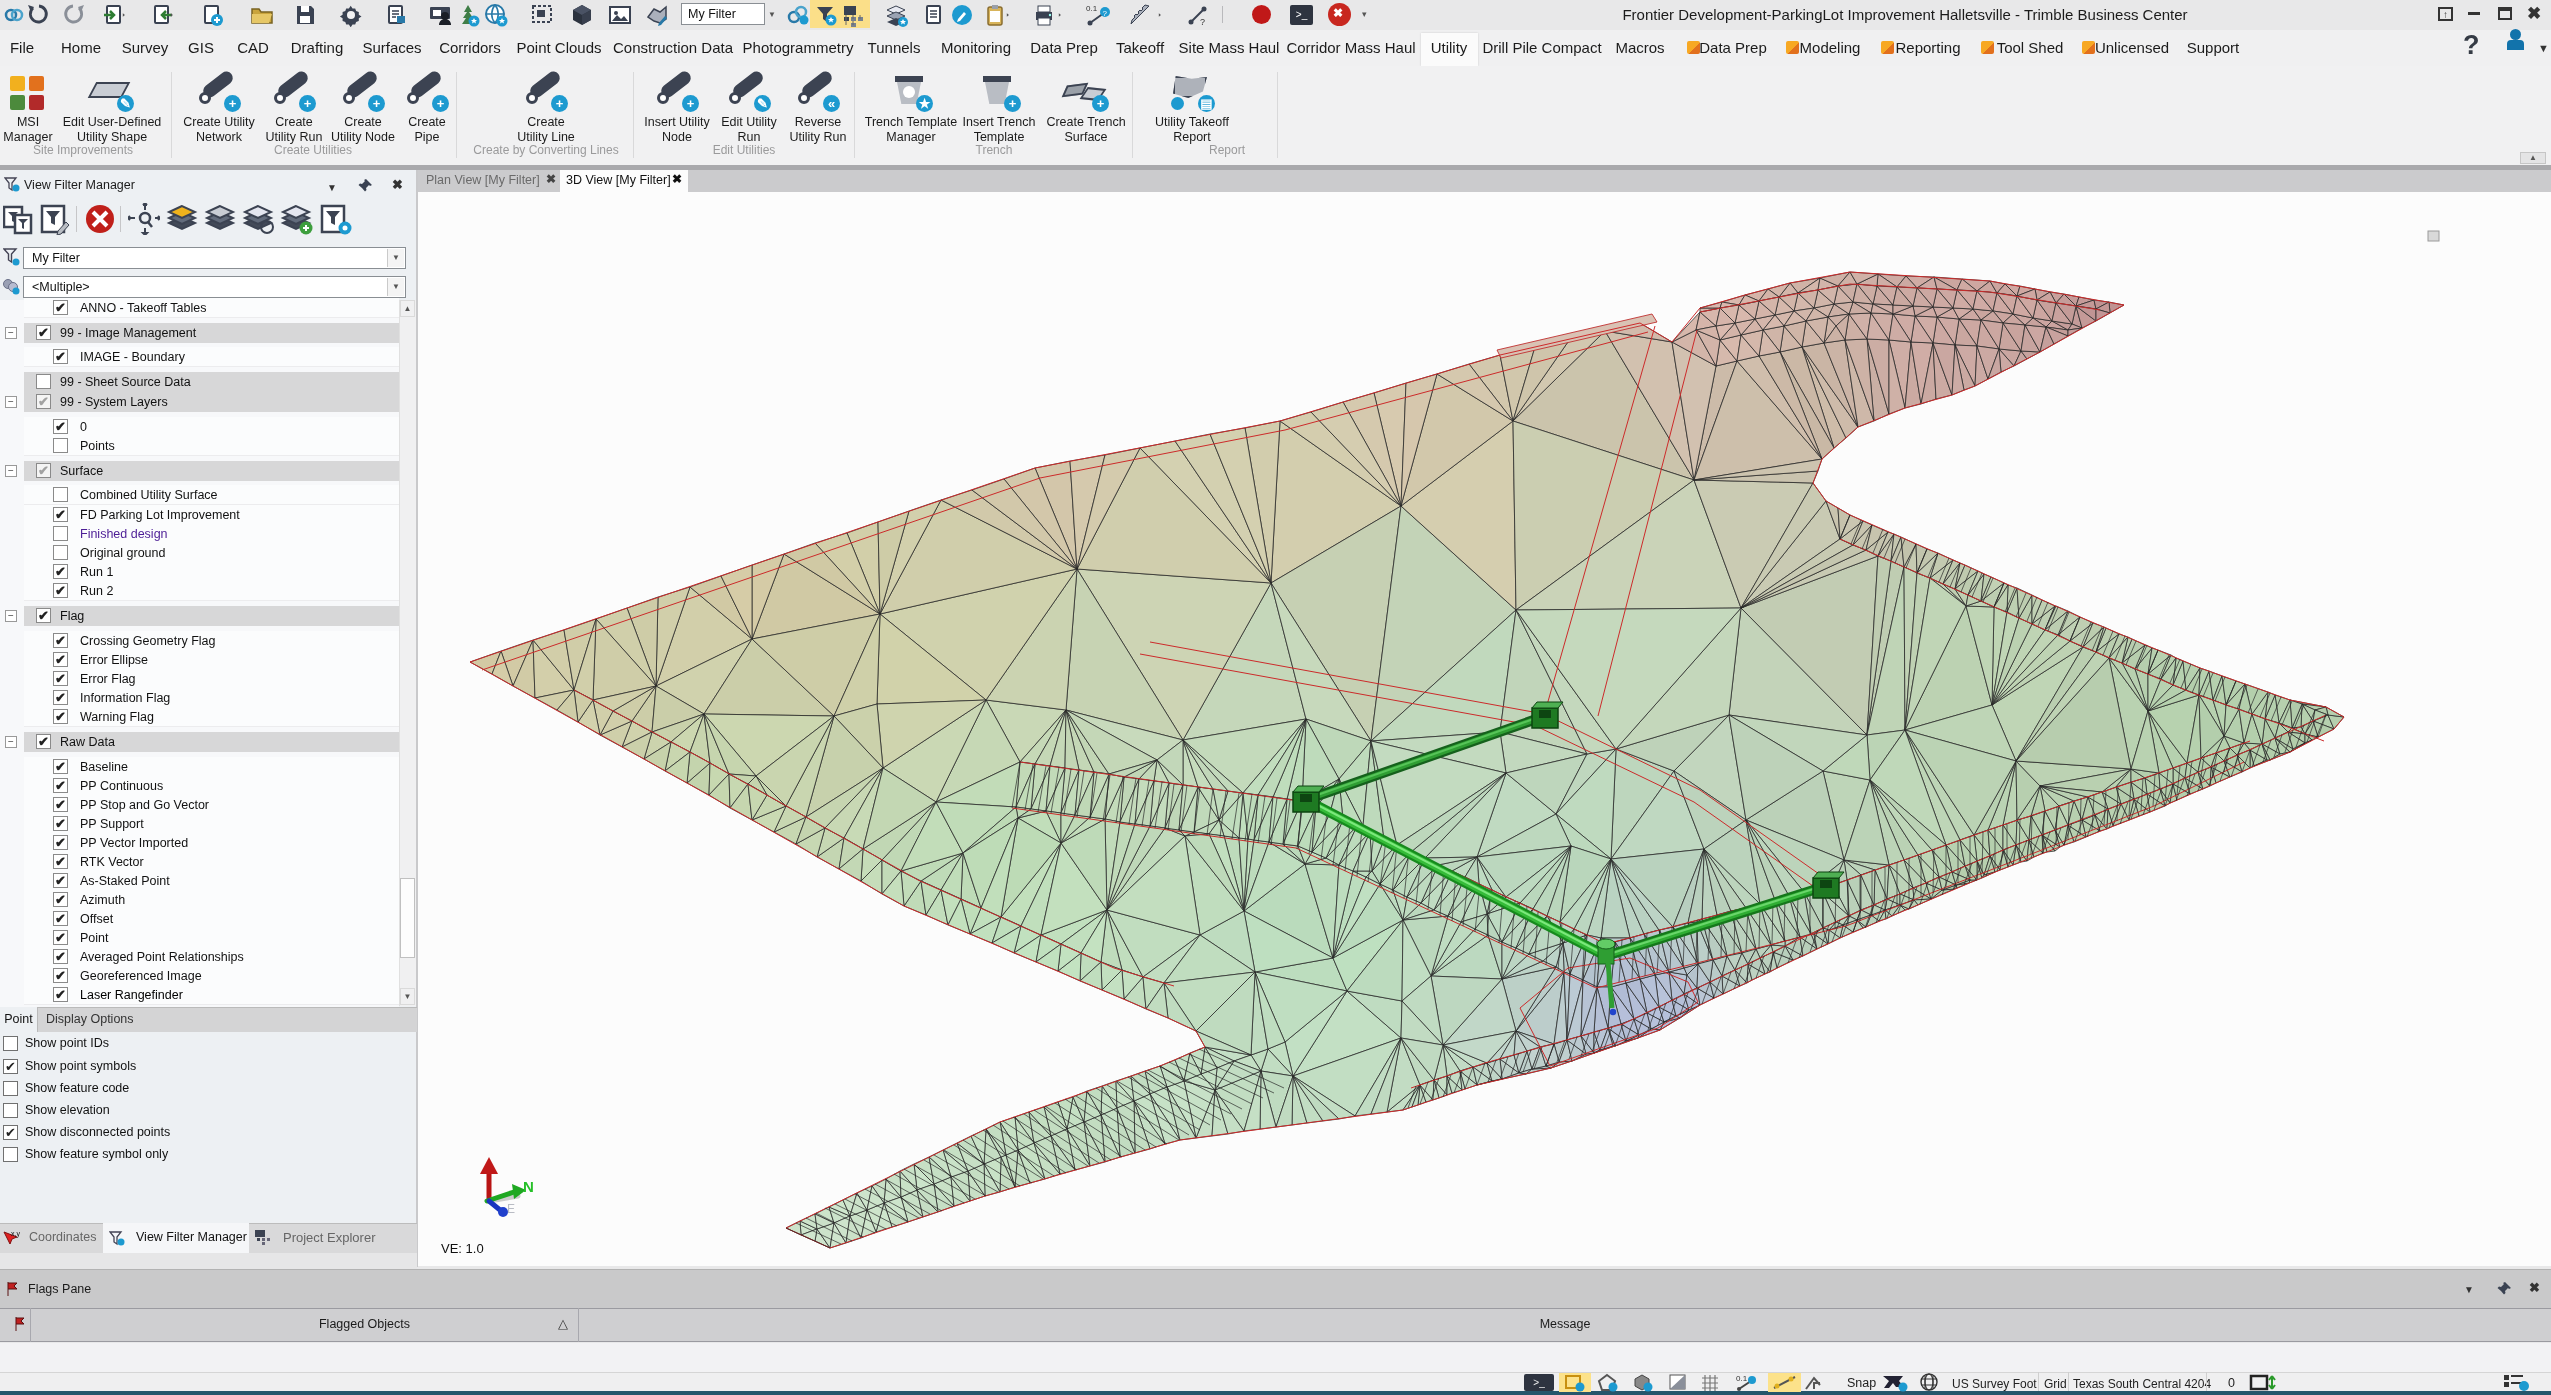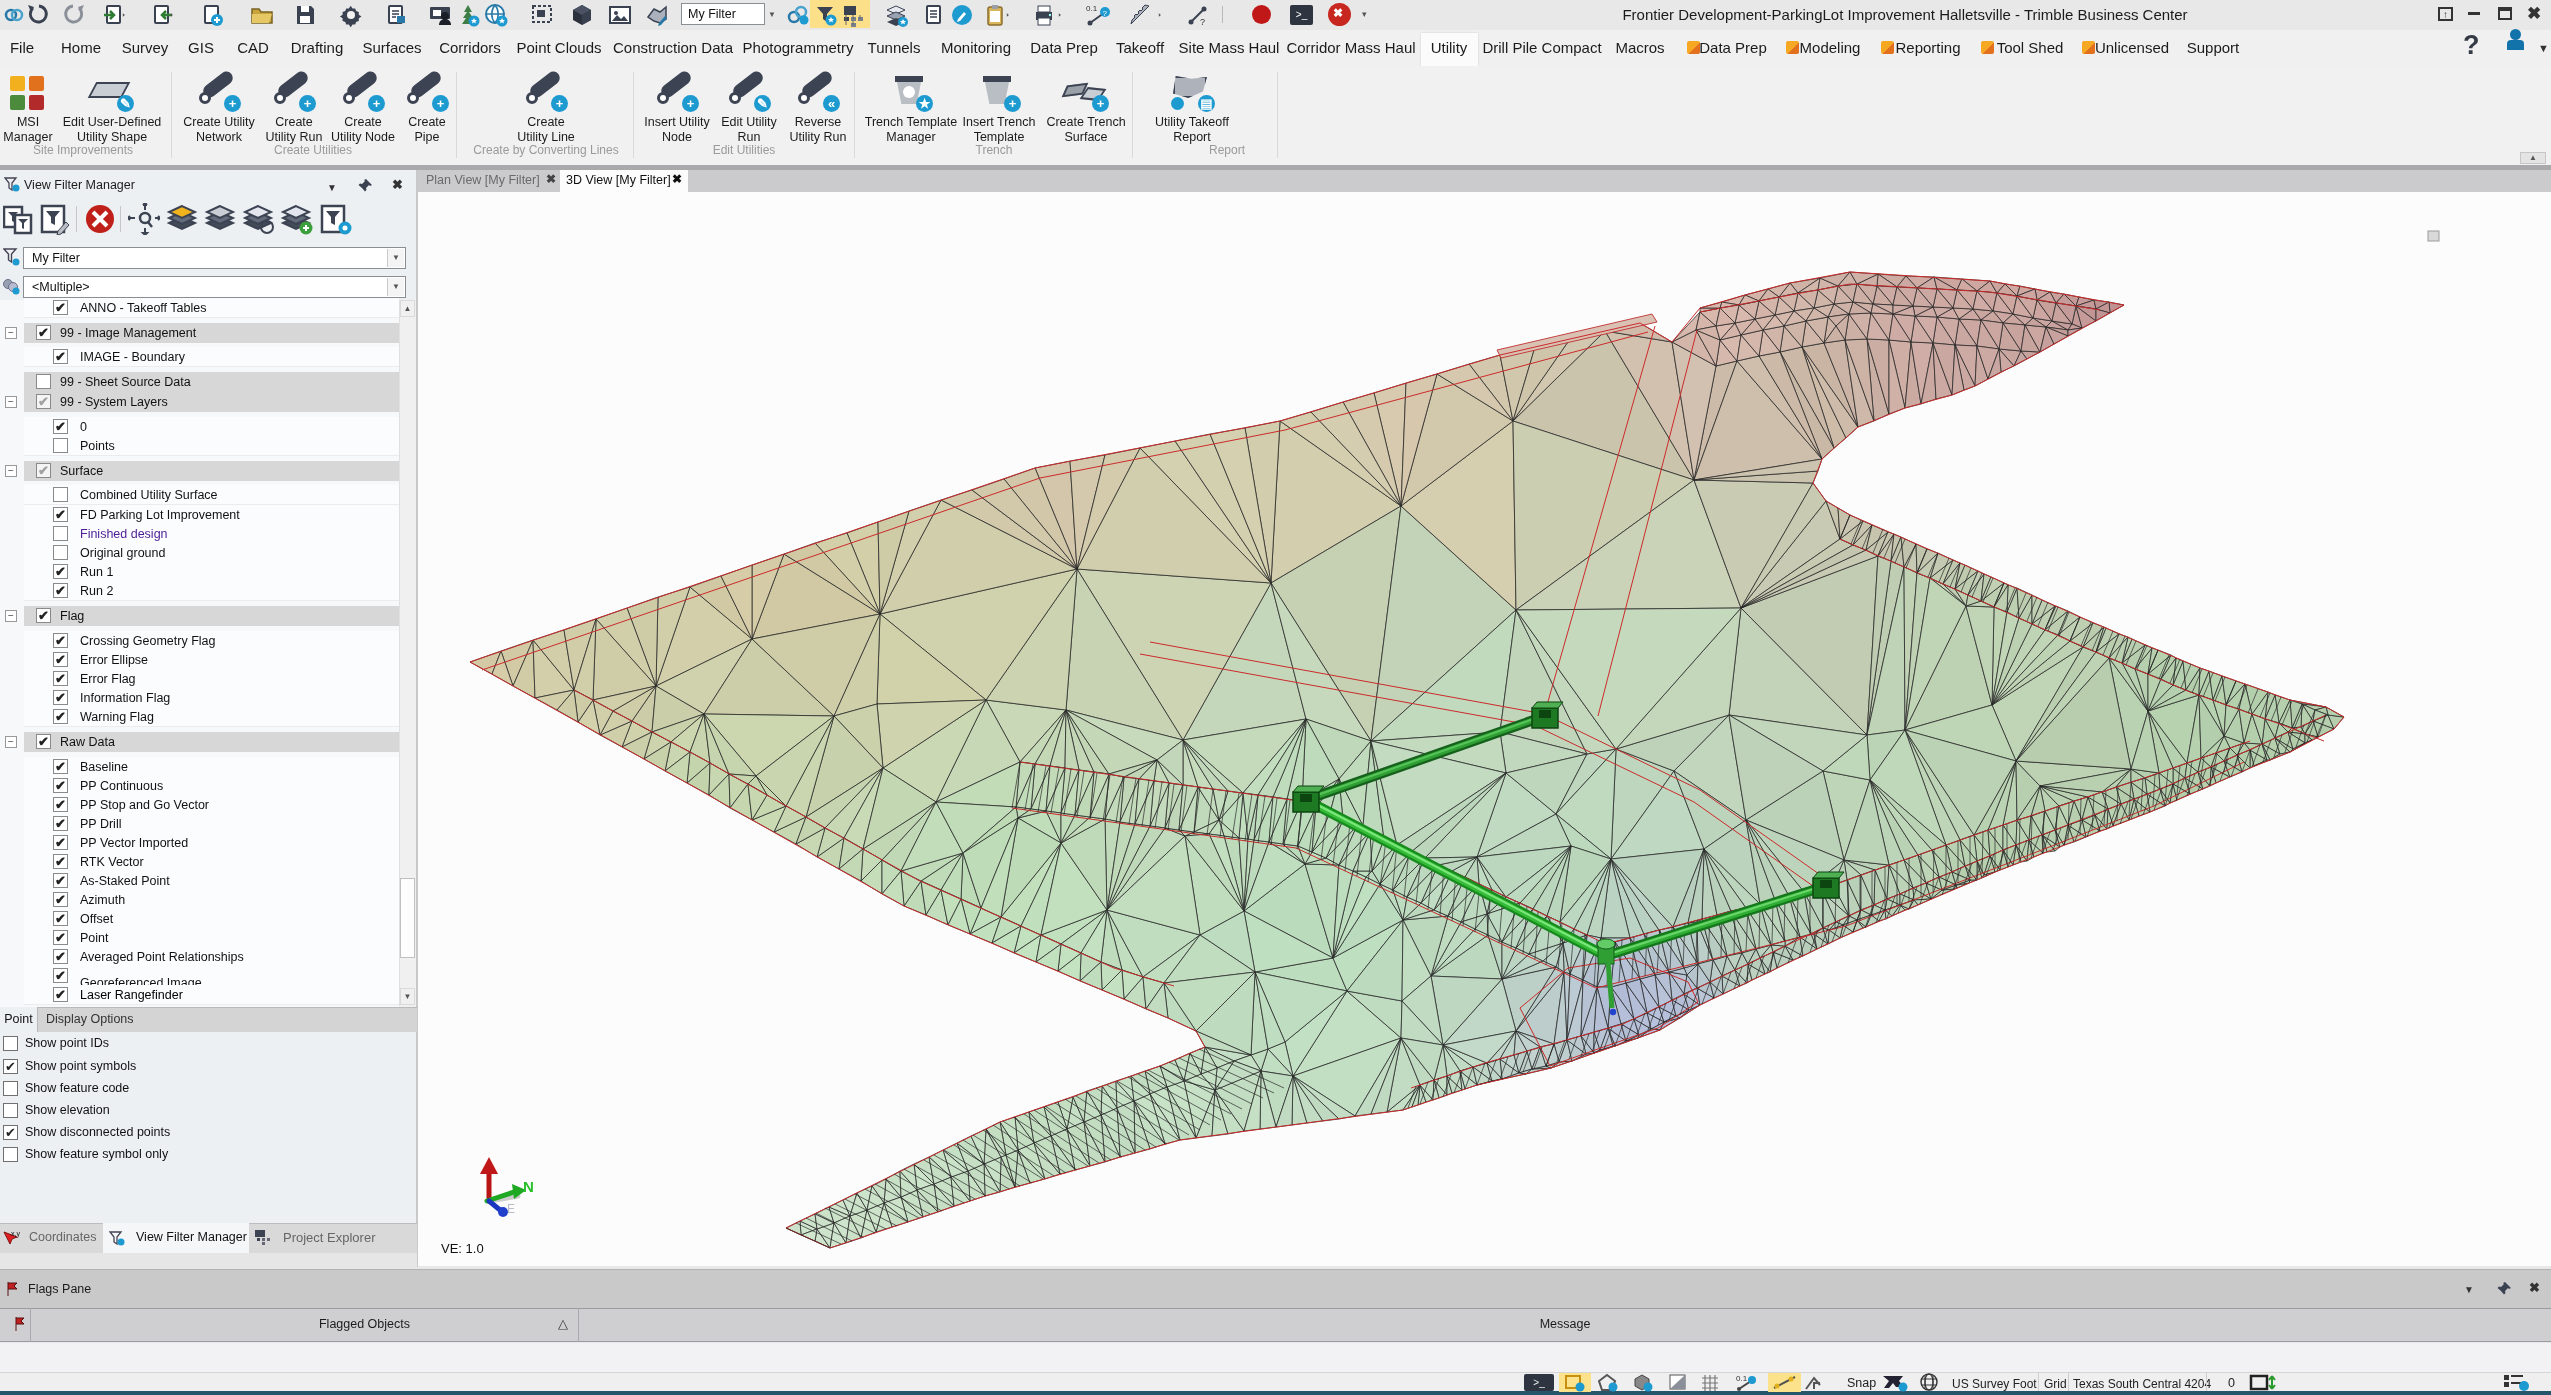--- a/index.html
+++ b/index.html
@@ -519,21 +519,21 @@
 <div class="cb" style="left:53px;top:759px;">✔</div>
 <div class="abs tlabel" style="left:80px;top:760px;font-size:12.5px;color:#111;">Baseline</div>
 <div class="abs" style="left:24px;top:776px;width:375px;height:20px;border-bottom:1px solid #ececee;background:#fbfcfd;"></div>
 <div class="cb" style="left:53px;top:778px;">✔</div>
 <div class="abs tlabel" style="left:80px;top:779px;font-size:12.5px;color:#111;">PP Continuous</div>
 <div class="abs" style="left:24px;top:795px;width:375px;height:20px;border-bottom:1px solid #ececee;background:#fbfcfd;"></div>
 <div class="cb" style="left:53px;top:797px;">✔</div>
 <div class="abs tlabel" style="left:80px;top:798px;font-size:12.5px;color:#111;">PP Stop and Go Vector</div>
 <div class="abs" style="left:24px;top:814px;width:375px;height:20px;border-bottom:1px solid #ececee;background:#fbfcfd;"></div>
 <div class="cb" style="left:53px;top:816px;">✔</div>
-<div class="abs tlabel" style="left:80px;top:817px;font-size:12.5px;color:#111;">PP Drill</div>
+<div class="abs tlabel" style="left:80px;top:817px;font-size:12.5px;color:#111;">PP Support</div>
 <div class="abs" style="left:24px;top:833px;width:375px;height:20px;border-bottom:1px solid #ececee;background:#fbfcfd;"></div>
 <div class="cb" style="left:53px;top:835px;">✔</div>
 <div class="abs tlabel" style="left:80px;top:836px;font-size:12.5px;color:#111;">PP Vector Imported</div>
 <div class="abs" style="left:24px;top:852px;width:375px;height:20px;border-bottom:1px solid #ececee;background:#fbfcfd;"></div>
 <div class="cb" style="left:53px;top:854px;">✔</div>
 <div class="abs tlabel" style="left:80px;top:855px;font-size:12.5px;color:#111;">RTK Vector</div>
 <div class="abs" style="left:24px;top:871px;width:375px;height:20px;border-bottom:1px solid #ececee;background:#fbfcfd;"></div>
 <div class="cb" style="left:53px;top:873px;">✔</div>
 <div class="abs tlabel" style="left:80px;top:874px;font-size:12.5px;color:#111;">As-Staked Point</div>
 <div class="abs" style="left:24px;top:890px;width:375px;height:20px;border-bottom:1px solid #ececee;background:#fbfcfd;"></div>
@@ -543,21 +543,21 @@
 <div class="cb" style="left:53px;top:911px;">✔</div>
 <div class="abs tlabel" style="left:80px;top:912px;font-size:12.5px;color:#111;">Offset</div>
 <div class="abs" style="left:24px;top:928px;width:375px;height:20px;border-bottom:1px solid #ececee;background:#fbfcfd;"></div>
 <div class="cb" style="left:53px;top:930px;">✔</div>
 <div class="abs tlabel" style="left:80px;top:931px;font-size:12.5px;color:#111;">Point</div>
 <div class="abs" style="left:24px;top:947px;width:375px;height:20px;border-bottom:1px solid #ececee;background:#fbfcfd;"></div>
 <div class="cb" style="left:53px;top:949px;">✔</div>
 <div class="abs tlabel" style="left:80px;top:950px;font-size:12.5px;color:#111;">Averaged Point Relationships</div>
 <div class="abs" style="left:24px;top:966px;width:375px;height:20px;border-bottom:1px solid #ececee;background:#fbfcfd;"></div>
 <div class="cb" style="left:53px;top:968px;">✔</div>
-<div class="abs tlabel" style="left:80px;top:969px;font-size:12.5px;color:#111;margin-top:7px;">Georeferenced Image</div>
+<div class="abs tlabel" style="left:80px;top:969px;font-size:12.5px;color:#111;">Georeferenced Image</div>
 <div class="abs" style="left:24px;top:985px;width:375px;height:20px;border-bottom:1px solid #ececee;background:#fbfcfd;"></div>
 <div class="cb" style="left:53px;top:987px;">✔</div>
 <div class="abs tlabel" style="left:80px;top:988px;font-size:12.5px;color:#000000;">Laser Rangefinder</div>
 <div class="abs" style="left:399px;top:300px;width:17px;height:706px;background:#f0f0f1;border-left:1px solid #e0e0e0;"></div>
 <div class="abs" style="left:400px;top:300px;width:15px;height:17px;background:#f0f0f1;border:1px solid #dadada;font-size:8px;color:#555;text-align:center;line-height:15px;">▲</div>
 <div class="abs" style="left:400px;top:988px;width:15px;height:17px;background:#f0f0f1;border:1px solid #dadada;font-size:8px;color:#555;text-align:center;line-height:15px;">▼</div>
 <div class="abs" style="left:400px;top:878px;width:15px;height:80px;background:#fdfdfd;border:1px solid #c0c0c0;"></div>
 <div class="abs" style="left:0;top:1007px;width:417px;height:25px;background:#d4d4d5;border-top:1px solid #bababa;"></div>
 <div class="abs" style="left:0;top:1007px;width:38px;height:25px;background:#edf0f3;border-right:1px solid #bababa;font-size:12.5px;text-align:center;line-height:24px;color:#111;">Point</div>
 <div class="abs" style="left:46px;top:1012px;font-size:12.5px;color:#333;">Display Options</div>

